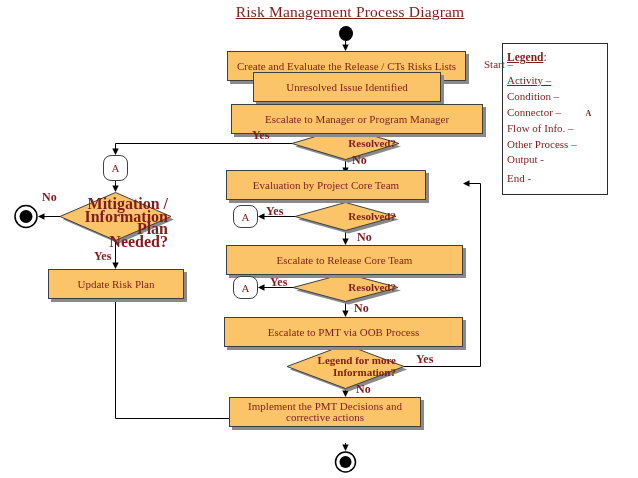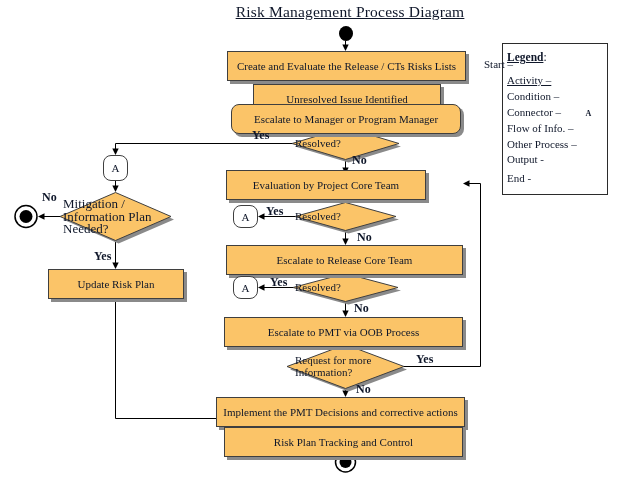--- a/index.html
+++ b/index.html
@@ -1,35 +1,35 @@
 <!DOCTYPE html>
 <html><head>
 <meta charset="utf-8">
 <style>
   html,body{margin:0;padding:0;background:#fff;}
   #stage{
     position:relative;width:638px;height:478px;background:#ffffff;
-    font-family:"Liberation Serif","DejaVu Serif",serif;color:#0f172a;overflow:hidden;
+    font-family:"Liberation Serif","DejaVu Serif",serif;color:#7f1d1d;overflow:hidden;
   }
   .abs{position:absolute;}
   #title{
     left:120px;top:3px;width:460px;text-align:center;
     font-size:15.5px;text-decoration:underline;letter-spacing:.2px;
   }
   .box{
     position:absolute;background:#FBC468;border:1px solid #3f3f3f;
     box-shadow:3px 3px 0 #8a8a8a;box-sizing:border-box;
     display:flex;align-items:center;justify-content:center;text-align:center;
     font-size:11px;line-height:11px;padding:14px 2px;
   }
   .dtext{
-    position:absolute;text-align:left;font-size:11px;line-height:12px;pointer-events:none;
+    position:absolute;text-align:right;font-size:11px;line-height:12px;pointer-events:none;font-weight:bold;
   }
   .dtext span{display:block;}
-  .mtext{font-size:13px;line-height:12.5px;}
+  .mtext{font-size:16px;line-height:12.5px;}
   .yesno{
     position:absolute;font-weight:bold;font-size:12px;line-height:11px;
   }
   .atag{
     position:absolute;background:#ffffff;border:1px solid #3f3f3f;border-radius:8px;
     box-sizing:border-box;display:flex;align-items:center;justify-content:center;
     font-size:11px;
   }
   #legend-box{
     left:502px;top:43px;width:106px;height:152px;border:1px solid #2b2b2b;
@@ -154,34 +154,33 @@
     <path d="M578,154 L599,154 L599,165.5 C595,163 591.5,168.5 586.5,166.5 C582.5,165 580.5,166 578,168.5 Z" fill="#fff" stroke="#000" stroke-width="1"></path>
     <g>
       <circle cx="588.5" cy="181" r="7" fill="#fff" stroke="#000" stroke-width="1.3"></circle>
       <circle cx="588.5" cy="181" r="4.3" fill="#000"></circle>
     </g>
   </svg>
 
   <div id="title" class="abs">Risk Management Process Diagram</div>
 
   <div class="box" style="left:227px;top:51px;width:239px;height:18px;">Create and Evaluate the Release / CTs Risks Lists</div>
-  <div class="box" style="left:253px;top:84px;width:188px;height:17px;">Unresolved Issue Identified</div>
-  <div class="box" style="left:231px;top:104px;width:230px;height:17px;border-radius:8px;">Escalate to Manager or Program Manager</div>
+  <div class="box" style="left:253px;top:72px;width:188px;height:17px;">Unresolved Issue Identified</div>
+  <div class="box" style="left:231px;top:104px;width:252px;height:17px;">Escalate to Manager or Program Manager</div>
   <div class="box" style="left:226px;top:170px;width:200px;height:17px;">Evaluation by Project Core Team</div>
   <div class="box" style="left:224px;top:317px;width:239px;height:17px;">Escalate to PMT via OOB Process</div>
   <div class="box" style="left:226px;top:245px;width:237px;height:17px;">Escalate to Release Core Team</div>
-  <div class="box" style="left:216px;top:397px;width:249px;height:16px;">Implement the PMT Decisions and corrective actions</div>
-  <div class="box" style="left:224px;top:427px;width:239px;height:16px;">Risk Plan Tracking and Control</div>
+  <div class="box" style="left:229px;top:397px;width:192px;height:16px;">Implement the PMT Decisions and corrective actions</div>
   <div class="box" style="left:48px;top:269px;width:136px;height:17px;">Update Risk Plan</div>
 
   <div class="dtext" style="left:295px;top:137px;width:101px;">Resolved?</div>
   <div class="dtext" style="left:295px;top:210px;width:101px;">Resolved?</div>
   <div class="dtext" style="left:295px;top:281px;width:101px;">Resolved?</div>
   <div class="dtext" style="left:295px;top:354px;width:101px;">
-    <span>Request for more</span>
+    <span>Legend for more</span>
     <span>Information?</span>
   </div>
   <div class="dtext mtext" style="left:63px;top:198px;width:105px;">
     <span>Mitigation /</span>
     <span>Information Plan</span>
     <span>Needed?</span>
   </div>
 
   <div class="atag" style="left:103px;top:155px;width:25px;height:26px;">
       <span>A</span>

